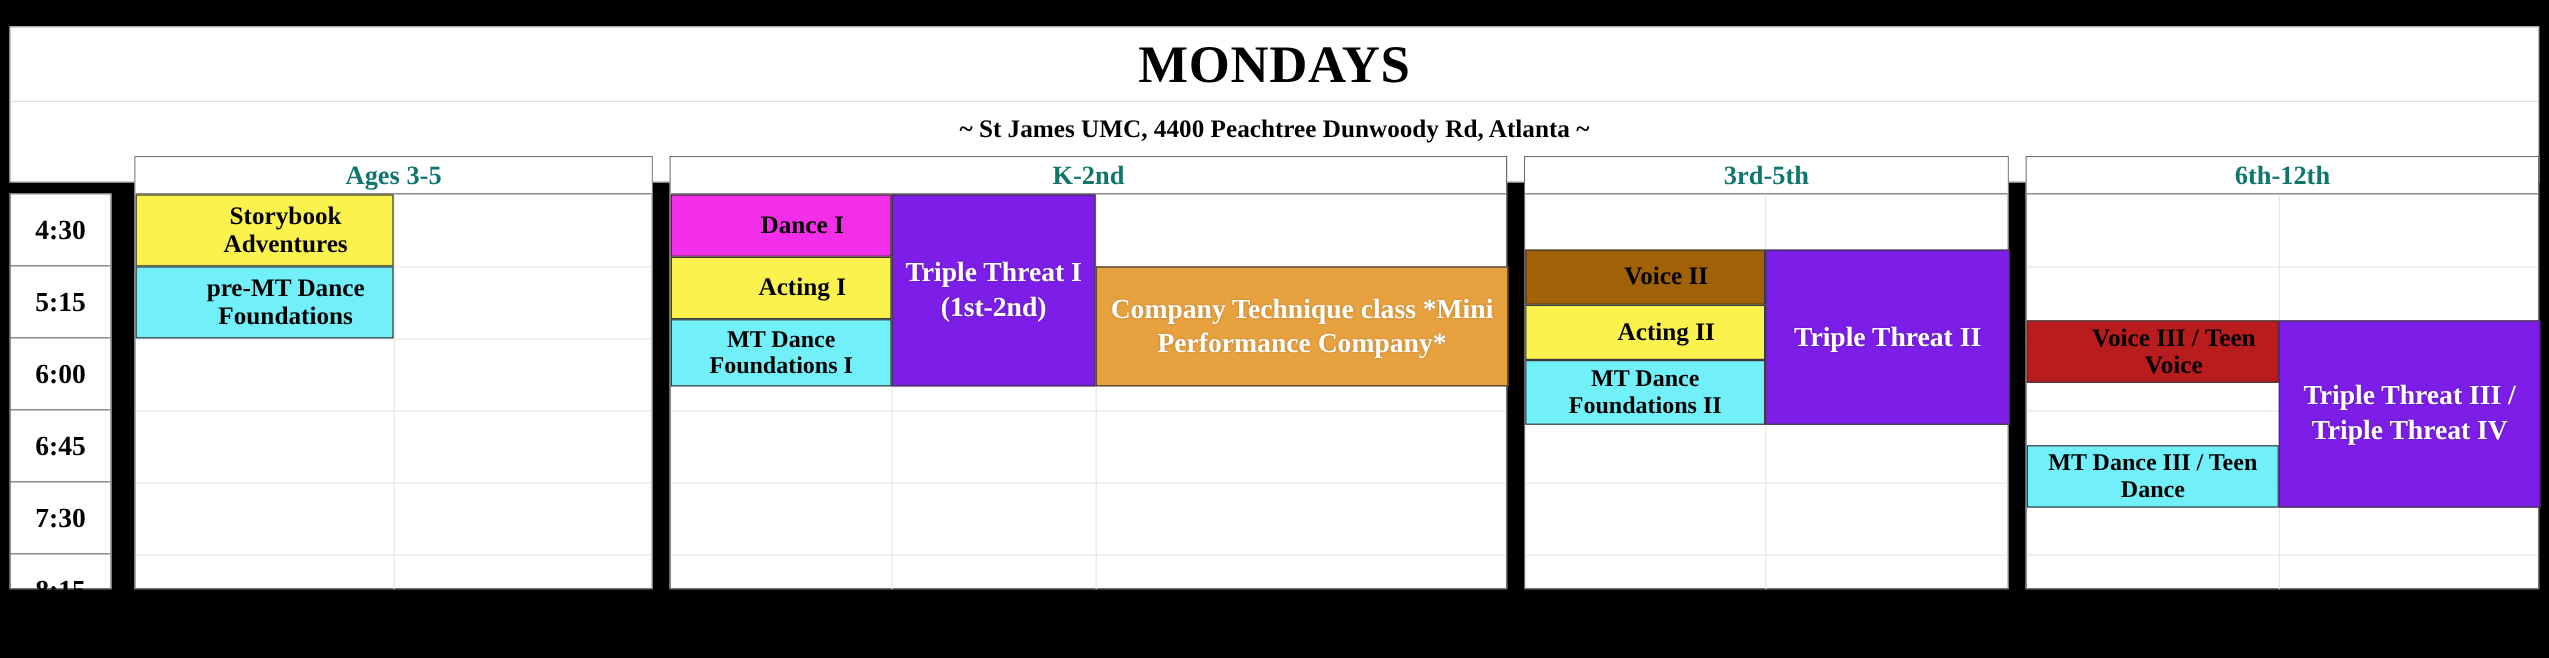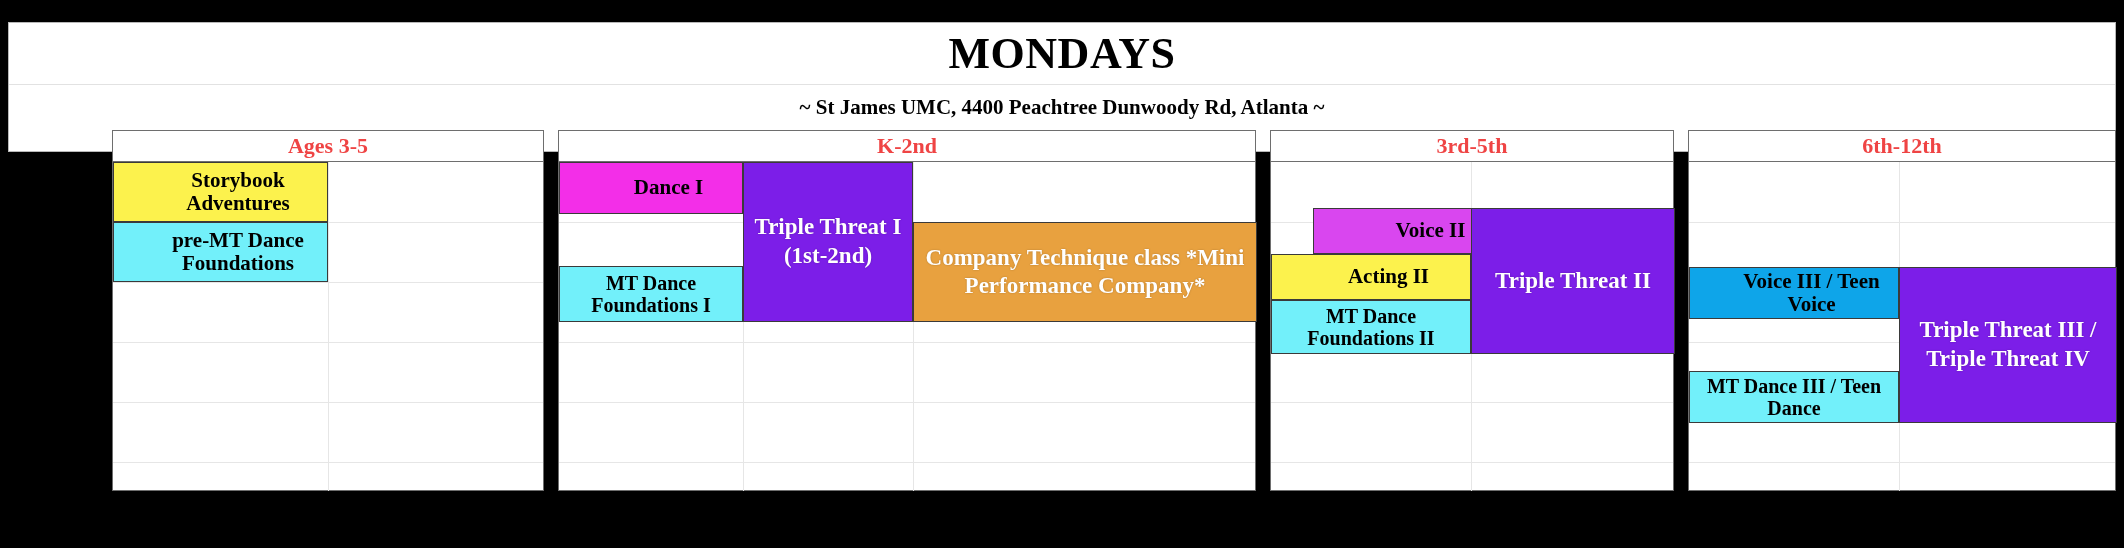--- a/index.html
+++ b/index.html
@@ -102,21 +102,21 @@
     box-sizing: border-box;
     height: 361px;
   }
   .group-header {
     height: 31px;
     display: flex;
     align-items: center;
     justify-content: center;
     font-size: 22px;
     font-weight: bold;
-    color: #ef4444;
+    color: #0f766e;
     border-bottom: 1px solid #6e6e6e;
     box-sizing: border-box;
     background: #ffffff;
   }
   .group-body {
     position: relative;
     height: 329px;
   }
   
   .hline {
@@ -166,20 +166,28 @@
     <div class="title-row">
       <div class="title-text">MONDAYS</div>
     </div>
     <div class="subtitle-row">
       <div class="subtitle-text">~ St James UMC, 4400 Peachtree Dunwoody Rd, Atlanta ~</div>
     </div>
   </div>
 
   <div class="grid-area">
 
+    <div class="time-col">
+      <div class="time-cell">4:30</div>
+      <div class="time-cell">5:15</div>
+      <div class="time-cell">6:00</div>
+      <div class="time-cell">6:45</div>
+      <div class="time-cell">7:30</div>
+      <div class="time-cell">8:15</div>
+    </div>
 
     <div class="group" style="left:112px; width:432px;">
       <div class="group-header">Ages 3-5</div>
       <div class="group-body">
         <div class="vline" style="left:50%;"></div>
         <div class="hline" style="top:60px;"></div>
         <div class="hline" style="top:120px;"></div>
         <div class="hline" style="top:180px;"></div>
         <div class="hline" style="top:240px;"></div>
         <div class="hline" style="top:300px;"></div>
@@ -197,60 +205,61 @@
         <div class="vline" style="left:184px;"></div>
         <div class="vline" style="left:354px;"></div>
         <div class="hline" style="top:60px;"></div>
         <div class="hline" style="top:120px;"></div>
         <div class="hline" style="top:180px;"></div>
         <div class="hline" style="top:240px;"></div>
         <div class="hline" style="top:300px;"></div>
 
         <div class="block dark-text fs-med" style="left:0px; top:0px; width:184px; height:52px; background:#F32EE8;">Dance I</div>
 
+        <div class="block dark-text fs-med" style="left:0px; top:52px; width:184px; height:52px; background:#FCF24D;">Acting I</div>
 
         <div class="block dark-text fs-sm" style="left:0px; top:104px; width:184px; height:56px; background:#72F0FA;">MT Dance Foundations I</div>
 
         <div class="block light-text fs-big" style="left:184px; top:0px; width:170px; height:160px; background:#7C1EE8; line-height:1.25;">Triple Threat I (1st-2nd)</div>
 
         <div class="block light-text fs-big" style="left:354px; top:60px; width:344px; height:100px; background:#E8A13F; line-height:1.2;">Company Technique class *Mini Performance Company*</div>
       </div>
     </div>
 
     <div class="group" style="left:1270px; width:404px;">
       <div class="group-header">3rd-5th</div>
       <div class="group-body">
         <div class="vline" style="left:200px;"></div>
         <div class="hline" style="top:60px;"></div>
         <div class="hline" style="top:120px;"></div>
         <div class="hline" style="top:180px;"></div>
         <div class="hline" style="top:240px;"></div>
         <div class="hline" style="top:300px;"></div>
 
-        <div class="block dark-text fs-med" style="left:0px; top:46px; width:200px; height:46px; background:#d946ef;margin-left:42px;">Voice  II</div>
+        <div class="block dark-text fs-med" style="left:0px; top:46px; width:200px; height:46px; background:#a16207;">Voice  II</div>
 
         <div class="block dark-text fs-med" style="left:0px; top:92px; width:200px; height:46px; background:#FCF24D;">Acting II</div>
 
         <div class="block dark-text fs-sm" style="left:0px; top:138px; width:200px; height:54px; background:#72F0FA;">MT Dance Foundations II</div>
 
         <div class="block light-text fs-big" style="left:200px; top:46px; width:204px; height:146px; background:#7C1EE8; line-height:1.25;">Triple Threat II</div>
       </div>
     </div>
 
     <div class="group" style="left:1688px; width:428px;">
       <div class="group-header">6th-12th</div>
       <div class="group-body">
         <div class="vline" style="left:210px;"></div>
         <div class="hline" style="top:60px;"></div>
         <div class="hline" style="top:120px;"></div>
         <div class="hline" style="top:180px;"></div>
         <div class="hline" style="top:240px;"></div>
         <div class="hline" style="top:300px;"></div>
 
-        <div class="block dark-text fs-med" style="left:0px; top:105px; width:210px; height:52px; background:#0ea5e9;">Voice III / Teen Voice</div>
+        <div class="block dark-text fs-med" style="left:0px; top:105px; width:210px; height:52px; background:#b91c1c;">Voice III / Teen Voice</div>
 
 
         <div class="block dark-text fs-sm" style="left:0px; top:209px; width:210px; height:52px; background:#72F0FA;">MT Dance III  / Teen Dance</div>
 
         <div class="block light-text fs-big" style="left:210px; top:105px; width:218px; height:156px; background:#7C1EE8; line-height:1.25;">Triple Threat III / Triple Threat IV</div>
       </div>
     </div>
 
   </div>
 </div>

